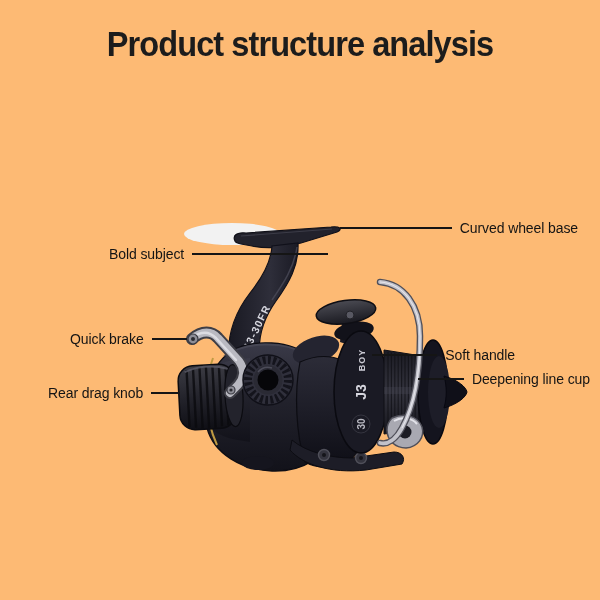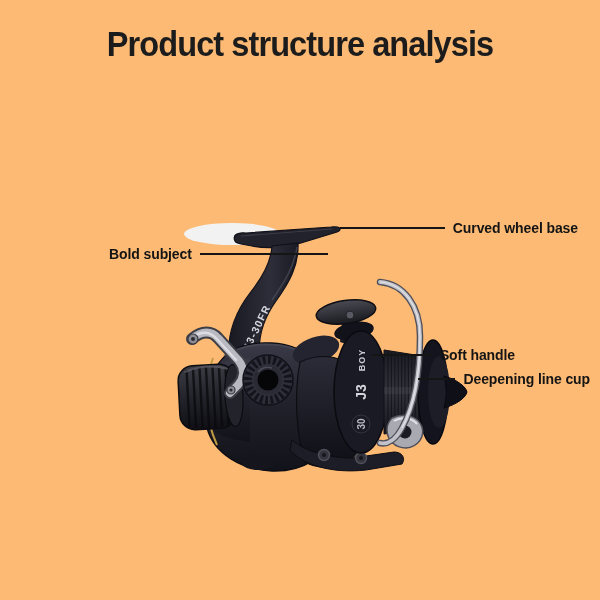--- a/index.html
+++ b/index.html
@@ -10,21 +10,21 @@
   }
   .stage{position:absolute;left:0;top:0;width:600px;height:600px;background:#fdba74;}
   .page-title{
     position:absolute;left:0;top:24px;width:600px;text-align:center;
     font-size:35px;font-weight:800;letter-spacing:-1px;color:#1c1c1c;
     transform:scaleX(.93);transform-origin:50% 50%;
     white-space:nowrap;
   }
   .callout{
     position:absolute;display:flex;align-items:center;height:17px;
-    font-size:14px;font-weight:700;color:#141414;letter-spacing:-0.1px;
+    font-size:14px;font-weight:400;color:#141414;letter-spacing:-0.1px;
     white-space:nowrap;
   }
   .callout .line{height:2px;background:#151515;flex:1 1 auto;min-width:10px;}
   .callout.left .line{margin-left:8px;}
   .callout.right .line{margin-right:8px;}
   .reel-svg{position:absolute;left:0;top:0;}
 </style>
 </head>
 <body>
 
@@ -174,20 +174,28 @@
   <div class="callout left" style="left:68px;top:245px;width:219px;padding-left:41px;">
     <span class="lbl">Bold subject</span>
     <span class="line"></span>
   </div>
 
   <div class="callout right" style="left:372px;top:302px;width:143px;margin-top:44px;">
     <span class="line"></span>
     <span class="lbl">Soft handle</span>
   </div>
 
+  <div class="callout left" style="left:70px;top:330px;width:117px;">
+    <span class="lbl">Quick brake</span>
+    <span class="line"></span>
+  </div>
 
   <div class="callout right" style="left:418px;top:370px;width:172px;">
     <span class="line"></span>
     <span class="lbl">Deepening line cup</span>
   </div>
 
+  <div class="callout left" style="left:48px;top:384px;width:132px;">
+    <span class="lbl">Rear drag knob</span>
+    <span class="line"></span>
+  </div>
 
 </div>
 
 </body></html>

